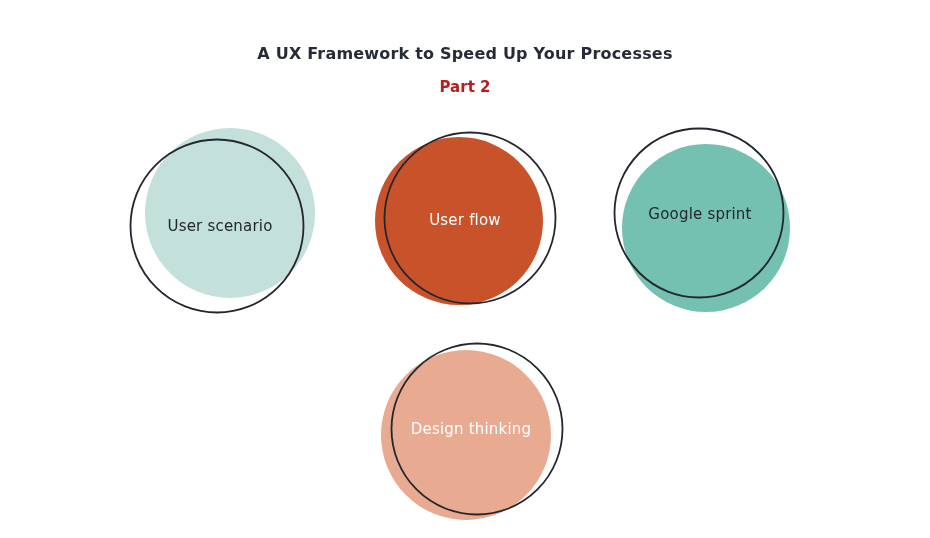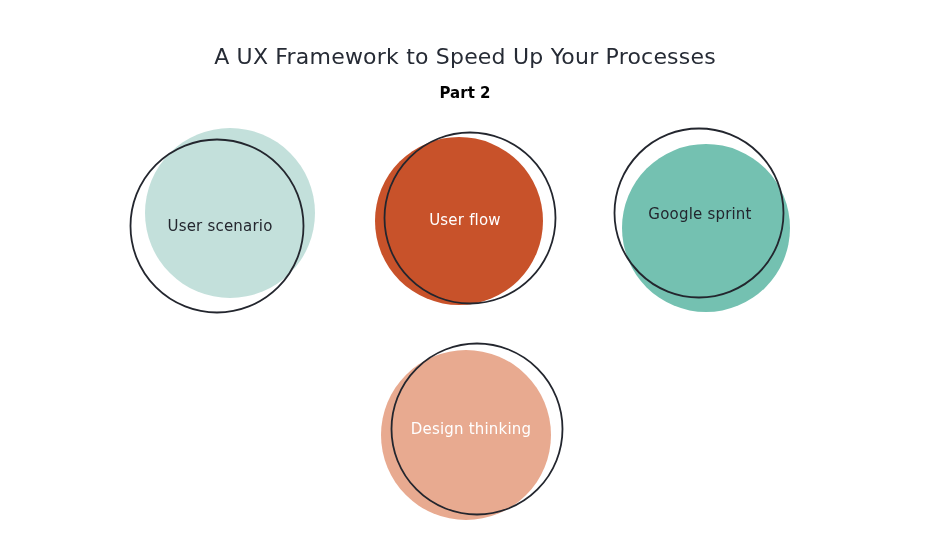--- a/index.html
+++ b/index.html
@@ -23,31 +23,31 @@
   .header {
     position: absolute;
     left: 0;
     top: 0;
     width: 100%;
     text-align: center;
     z-index: 2;
   }
   .title {
     margin: 45px 0 0 0;
-    font-size: 22px;
+    font-size: 16px;
     line-height: 1.1;
-    font-weight: 400;
+    font-weight: 700;
     letter-spacing: 0.2px;
     color: #262b35;
   }
   .subtitle {
     margin: 15px 0 0 0;
     font-size: 15px;
     font-weight: 600;
-    color: #000000;
+    color: #b91c1c;
   }
   .outline-circle {
     fill: none;
     stroke-width: 1.8px;
   }
   .bubble-label {
     font-family: "DejaVu Sans", "Liberation Sans", sans-serif;
     font-size: 15px;
     font-weight: 500;
     text-anchor: middle;

